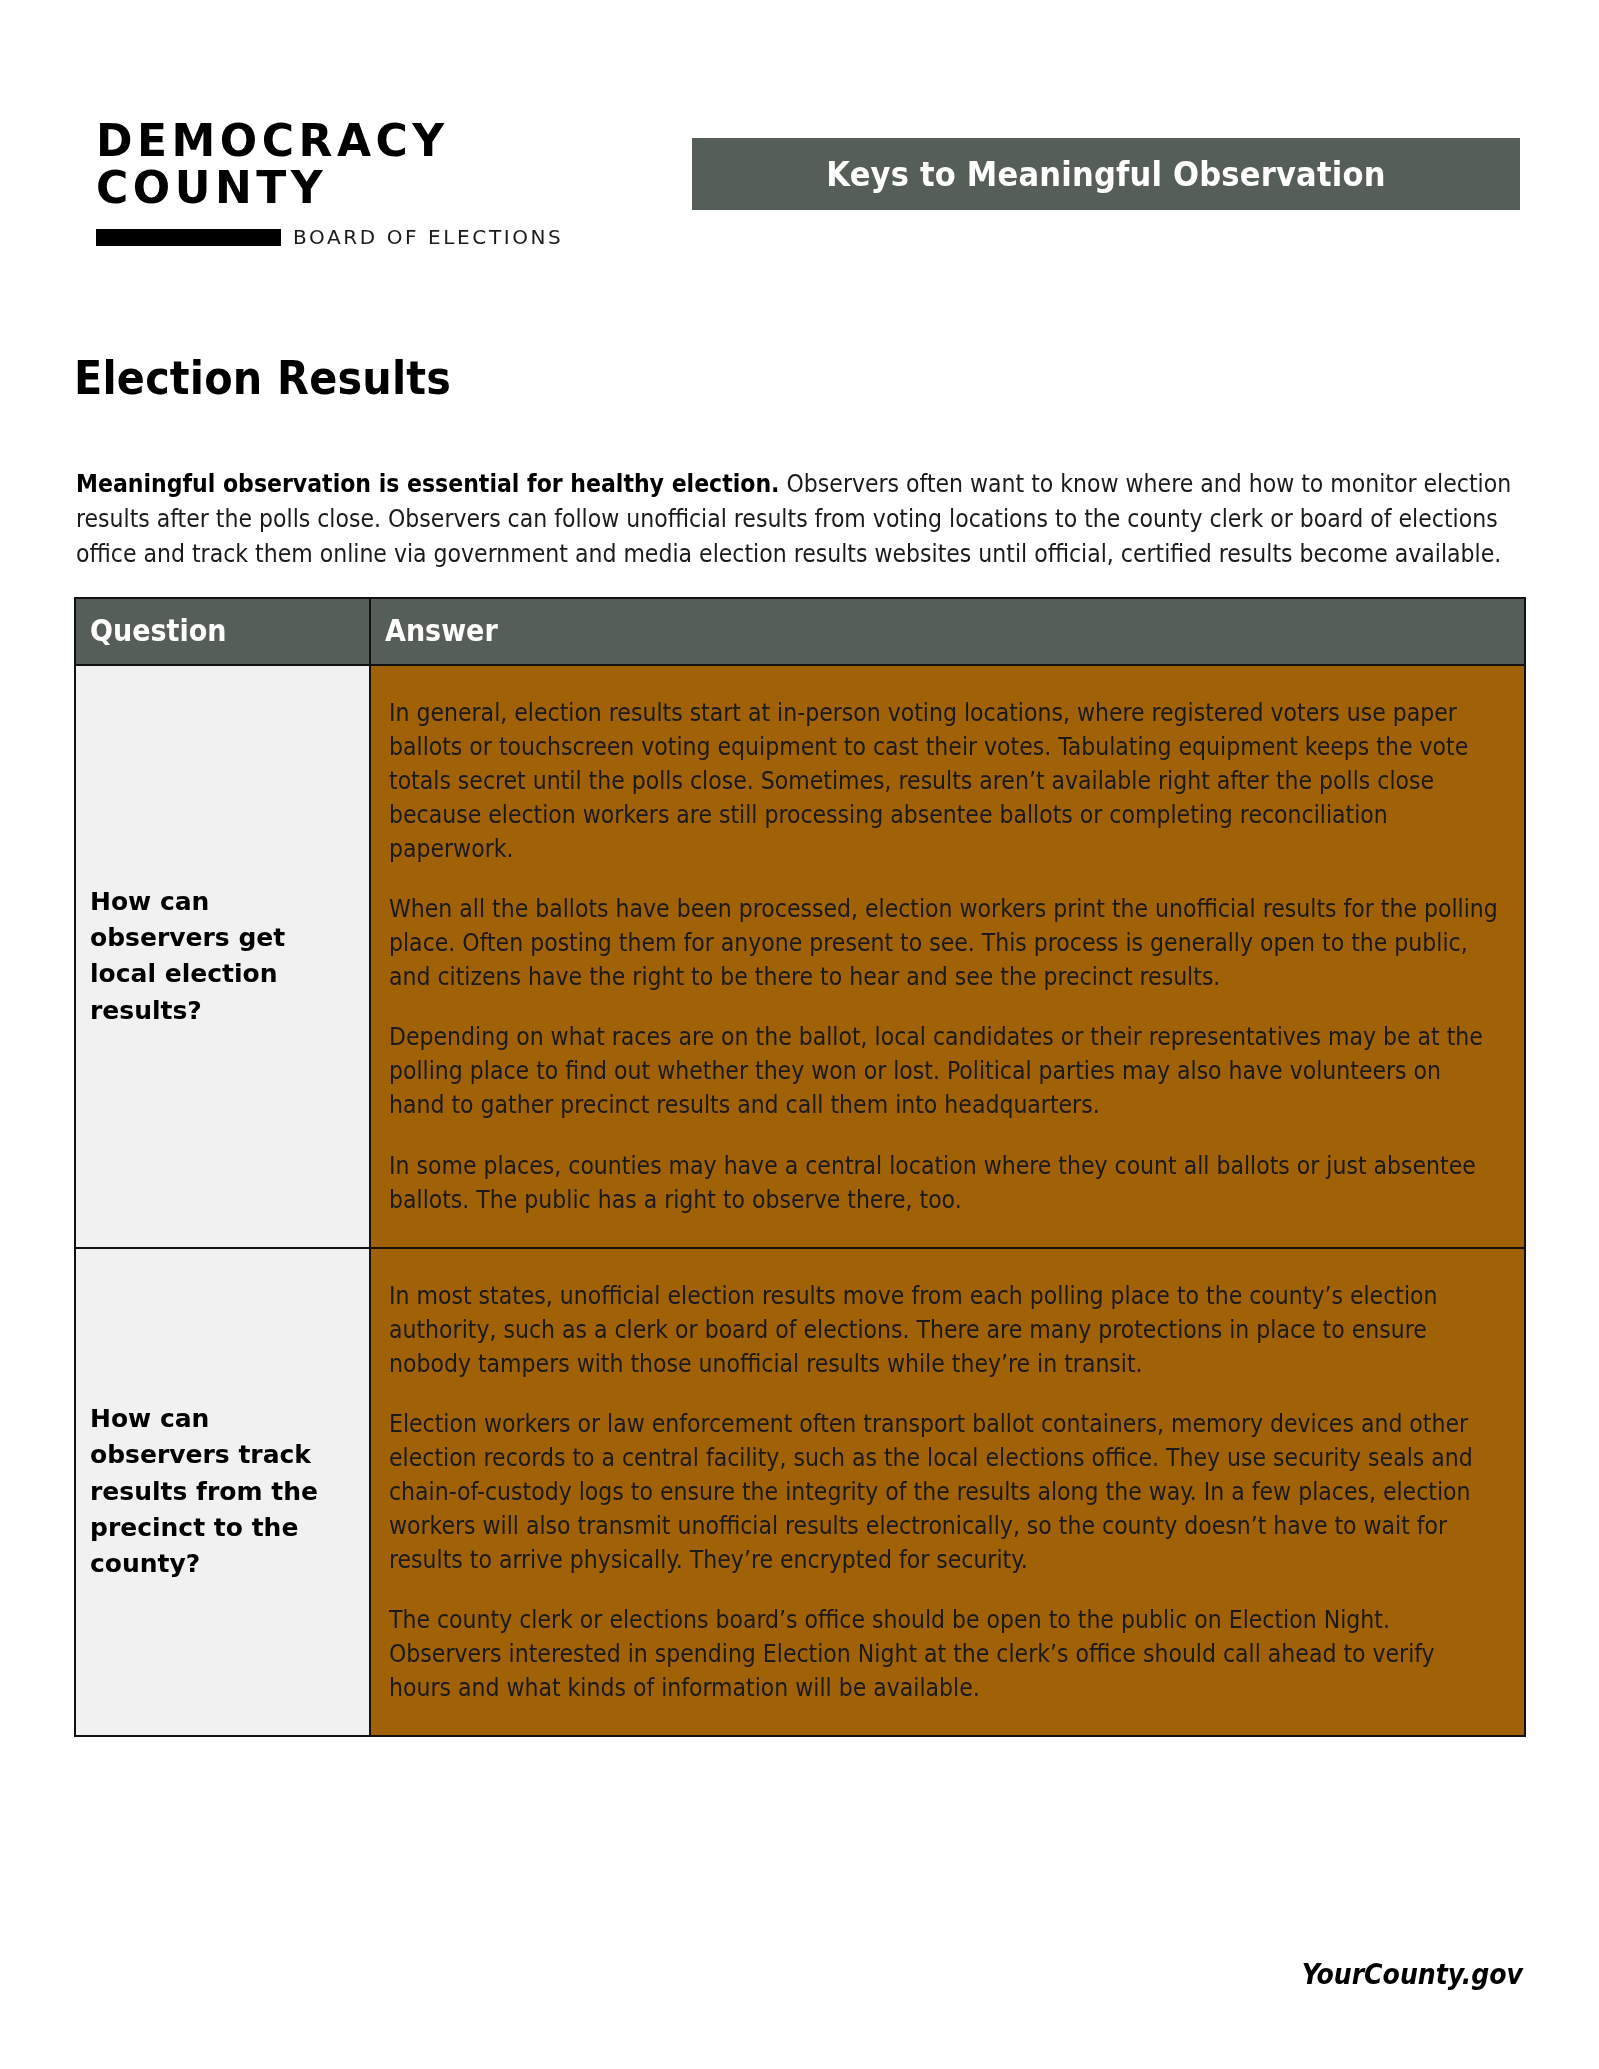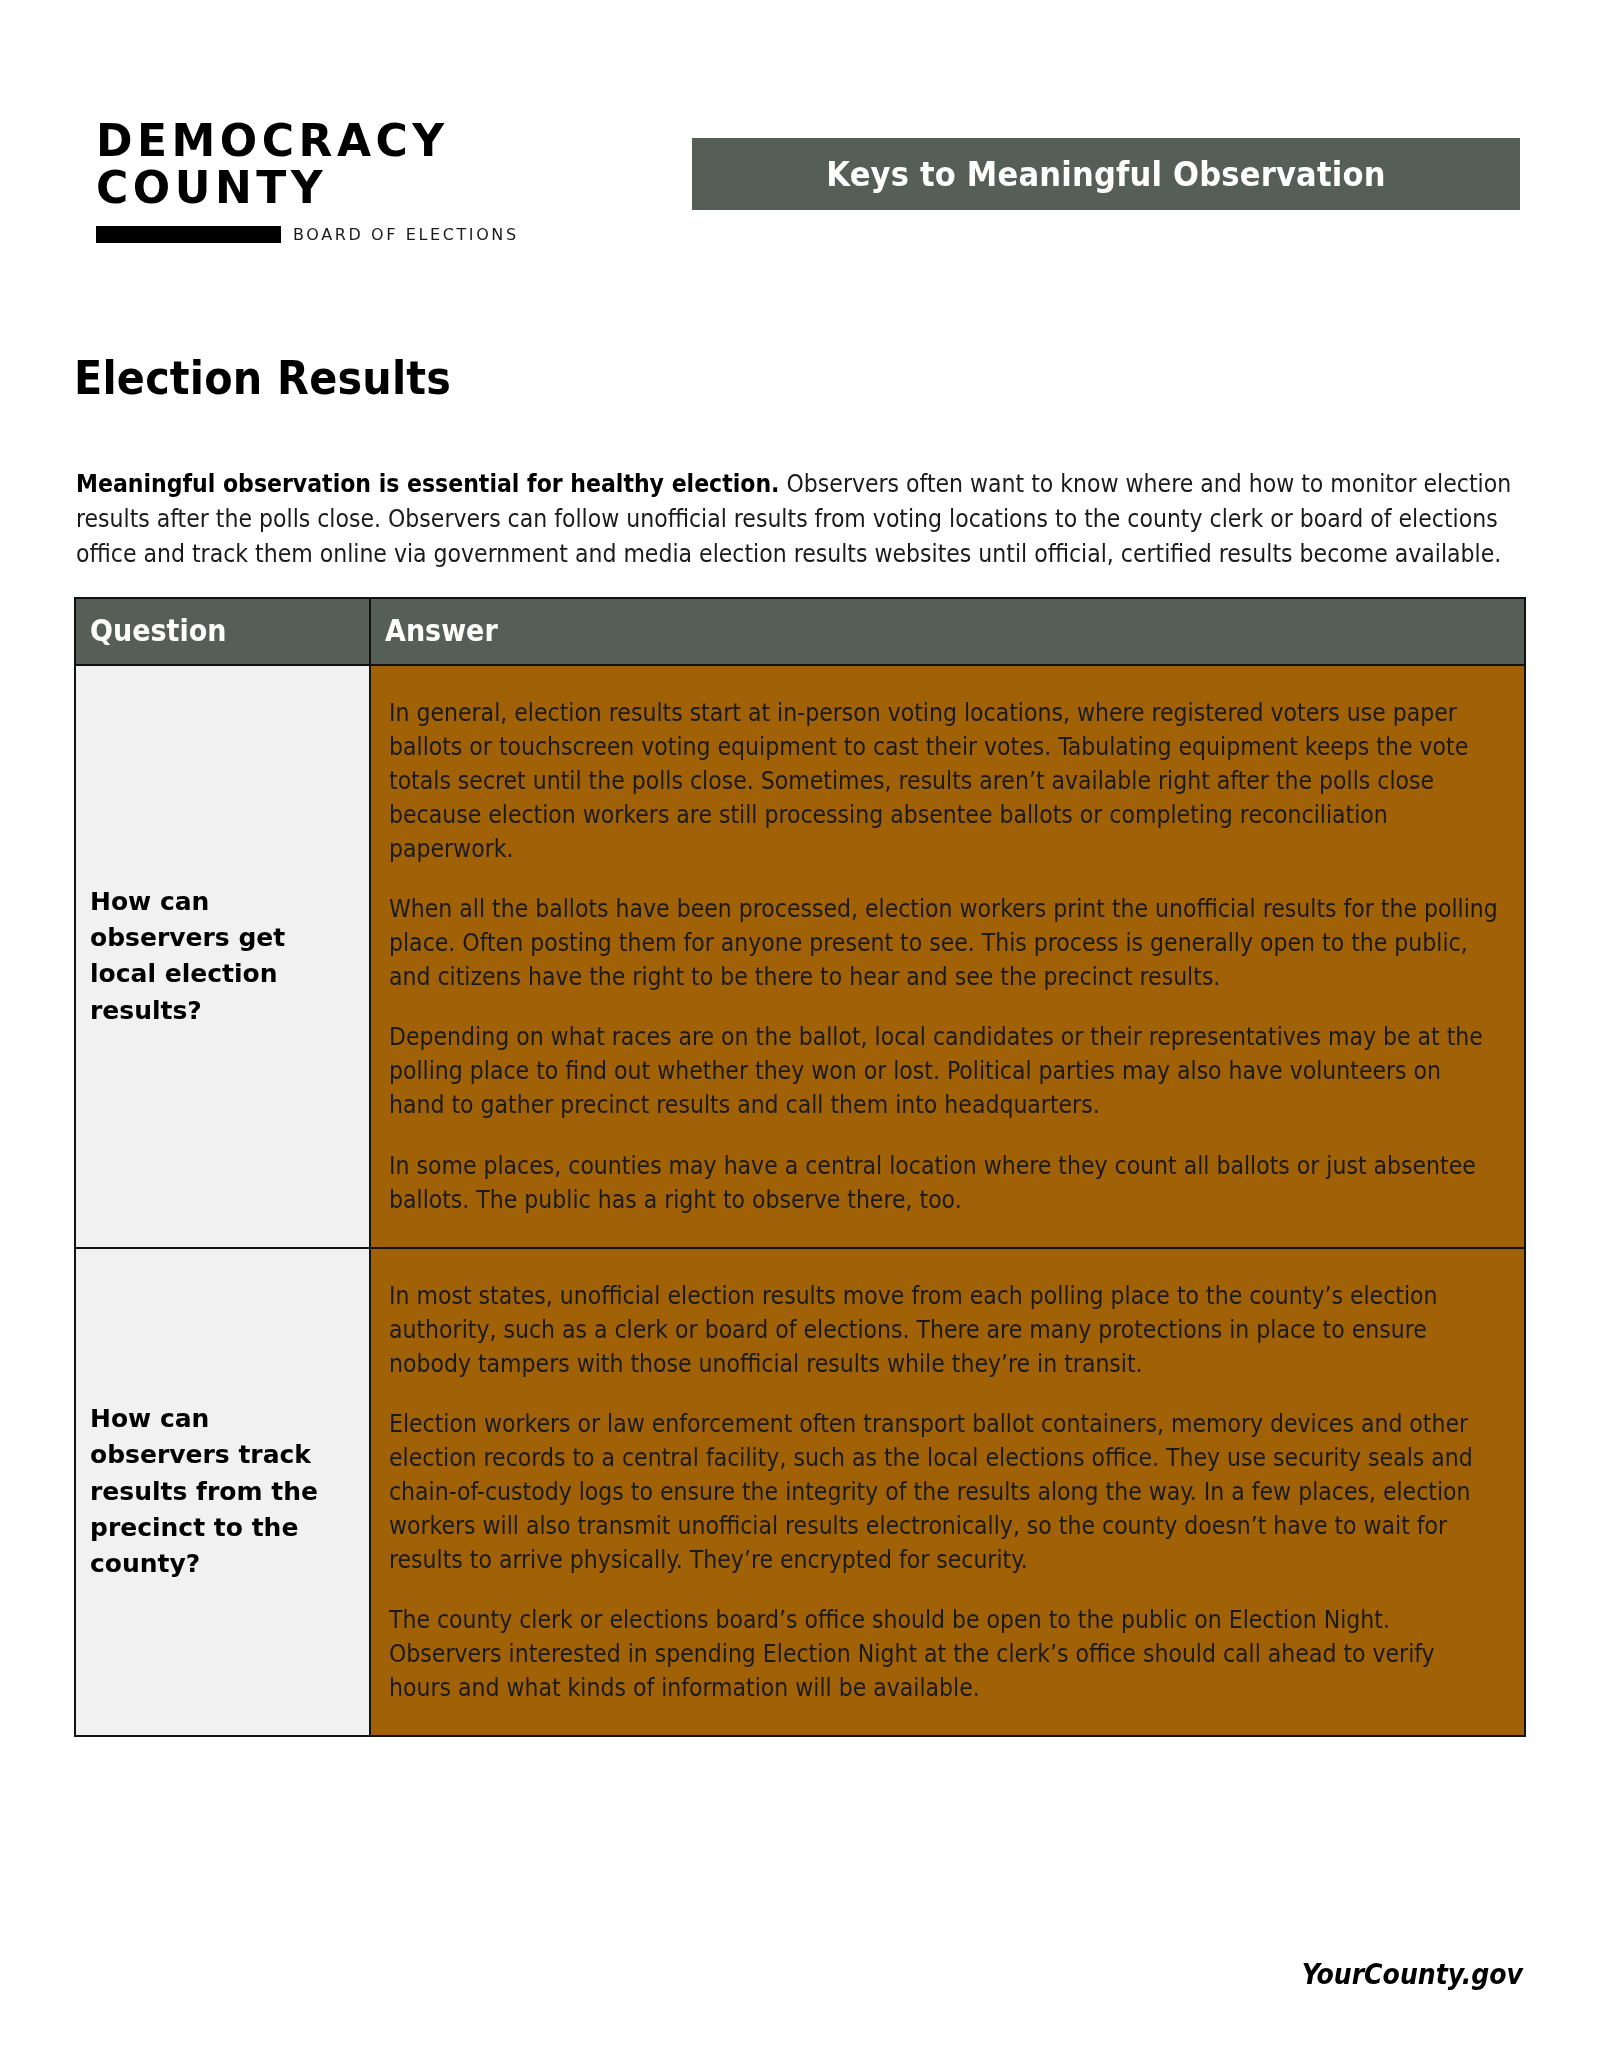--- a/index.html
+++ b/index.html
@@ -52,21 +52,21 @@
     margin-top: 14px;
   }
   .logo-rule {
     width: 185px;
     height: 17px;
     background: #000000;
     flex: 0 0 auto;
   }
   .logo-sub {
     font-family: "DejaVu Sans", sans-serif;
-    font-size: 16px;
+    font-size: 20px;
     font-weight: 500;
     letter-spacing: 2.6px;
     color: #1a1a1a;
     margin-left: 12px;
     white-space: nowrap;
   }
 
   .banner {
     position: absolute;
     left: 692px;

